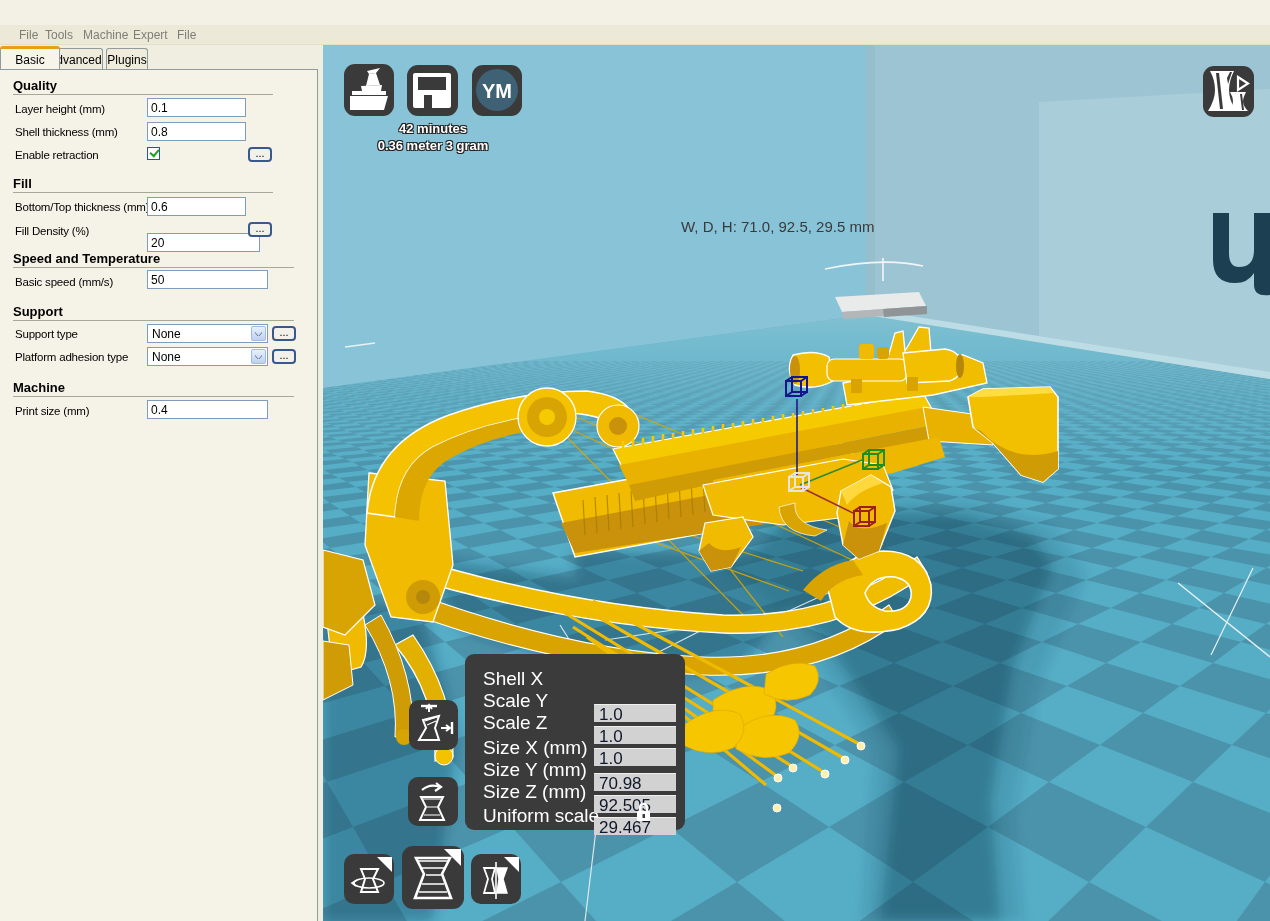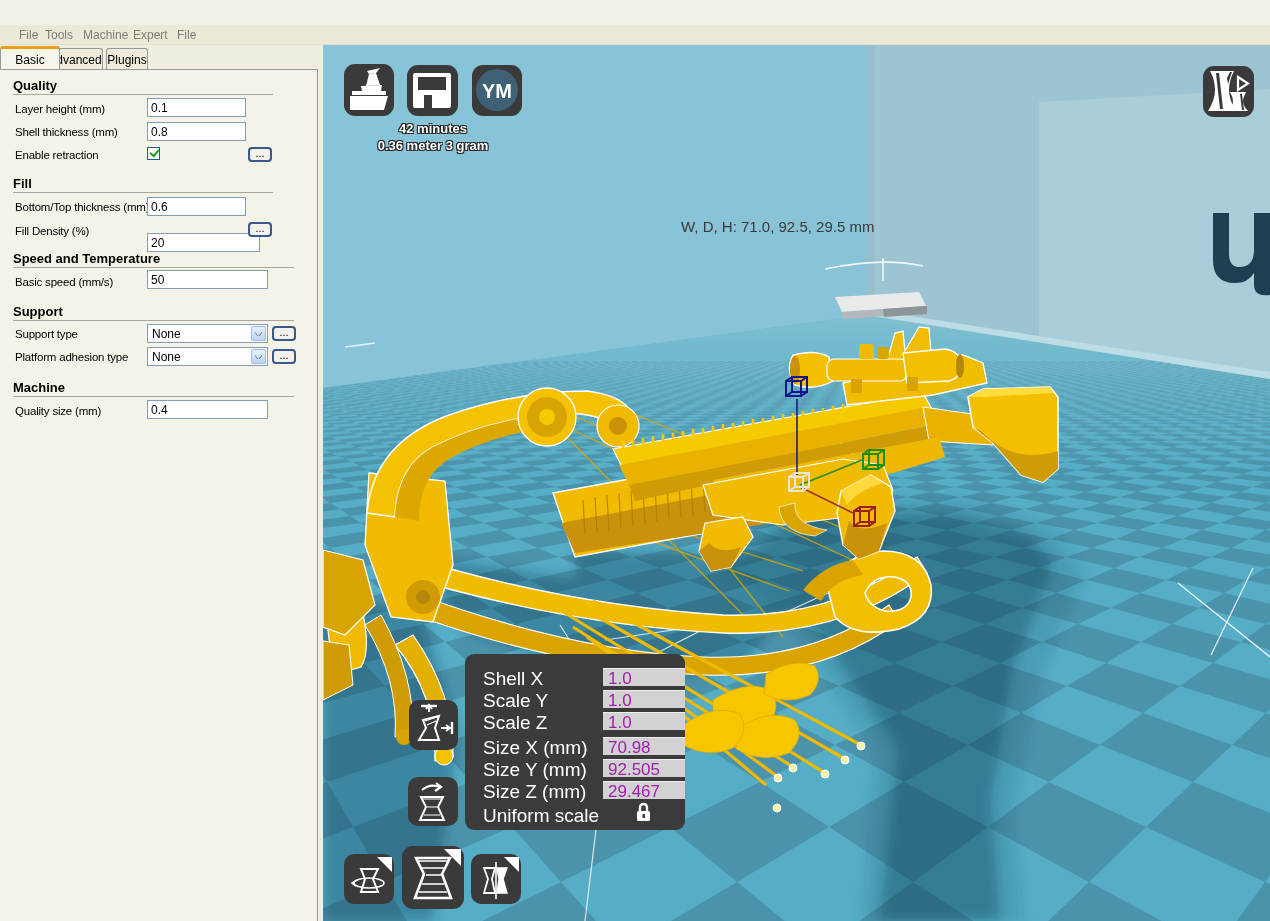--- a/index.html
+++ b/index.html
@@ -41,21 +41,21 @@
 .chk { position:absolute; left:147px; width:13px; height:13px; background:#fff; border:1px solid #1d5a99; }
 .chk:after { content:""; position:absolute; left:2px; top:1px; width:7px; height:4px; border-left:2px solid #21a121; border-bottom:2px solid #21a121; transform:rotate(-50deg); }
 
 
 #vp { position:absolute; left:323px; top:45px; width:947px; height:876px; background:#87c2d8; overflow:hidden; }
 
 svg { position:absolute; left:0; top:0; }
 .otext { color:#fff; font-weight:bold; font-size:13px; position:absolute;
   text-shadow:-1px -1px 0 #222,1px -1px 0 #222,-1px 1px 0 #222,1px 1px 0 #222; }
 .spt { position:absolute; left:160px; color:#fff; font-size:19px; font-family:"Liberation Sans",sans-serif; }
-.spi { position:absolute; left:280px; width:82px; height:18px; background:#d2d2d2; border-top:1px solid #efefef; color:#a21caf; font-size:17px; padding:0 0 0 5px; }
+.spi { position:absolute; left:271px; width:82px; height:18px; background:#d2d2d2; border-top:1px solid #efefef; color:#0f172a; font-size:17px; padding:0 0 0 5px;margin-top:36px; }
 </style>
 </head>
 <body>
 <div id="win">
   <div id="menubar">
     <span style="left:8px">File</span>
     <span style="left:34px">Tools</span>
     <span style="left:72px">Machine</span>
     <span style="left:122px">Expert</span>
     <span style="left:166px">File</span>
@@ -94,21 +94,21 @@
     <div class="hline" style="top:275px; width:281px"></div>
     <div class="combo" style="top:279px">None<span class="arr"></span></div>
     <div class="lbl" style="top:283px">Support type</div>
     <div class="dots" style="left:272px; top:281px">...</div>
     <div class="combo" style="top:302px">None<span class="arr"></span></div>
     <div class="lbl" style="top:306px">Platform adhesion type</div>
     <div class="dots" style="left:272px; top:304px">...</div>
 
     <div class="hdr" style="top:335px">Machine</div>
     <div class="hline" style="top:351px; width:281px"></div>
-    <div class="lbl" style="top:360px">Quality size (mm)</div>
+    <div class="lbl" style="top:360px">Print size (mm)</div>
     <div class="inp" style="top:355px; width:121px">0.4</div>
   </div>
 
   <div id="vp">
     <svg id="scene" width="947" height="876" viewBox="0 0 947 876">
       <defs>
         <linearGradient id="fog" x1="0" y1="213" x2="0" y2="430" gradientUnits="userSpaceOnUse">
           <stop offset="0" stop-color="#90c8d7" stop-opacity="1"></stop>
           <stop offset="0.18" stop-color="#8fc7d6" stop-opacity="0.9"></stop>
           <stop offset="0.38" stop-color="#8fc7d6" stop-opacity="0.55"></stop>

